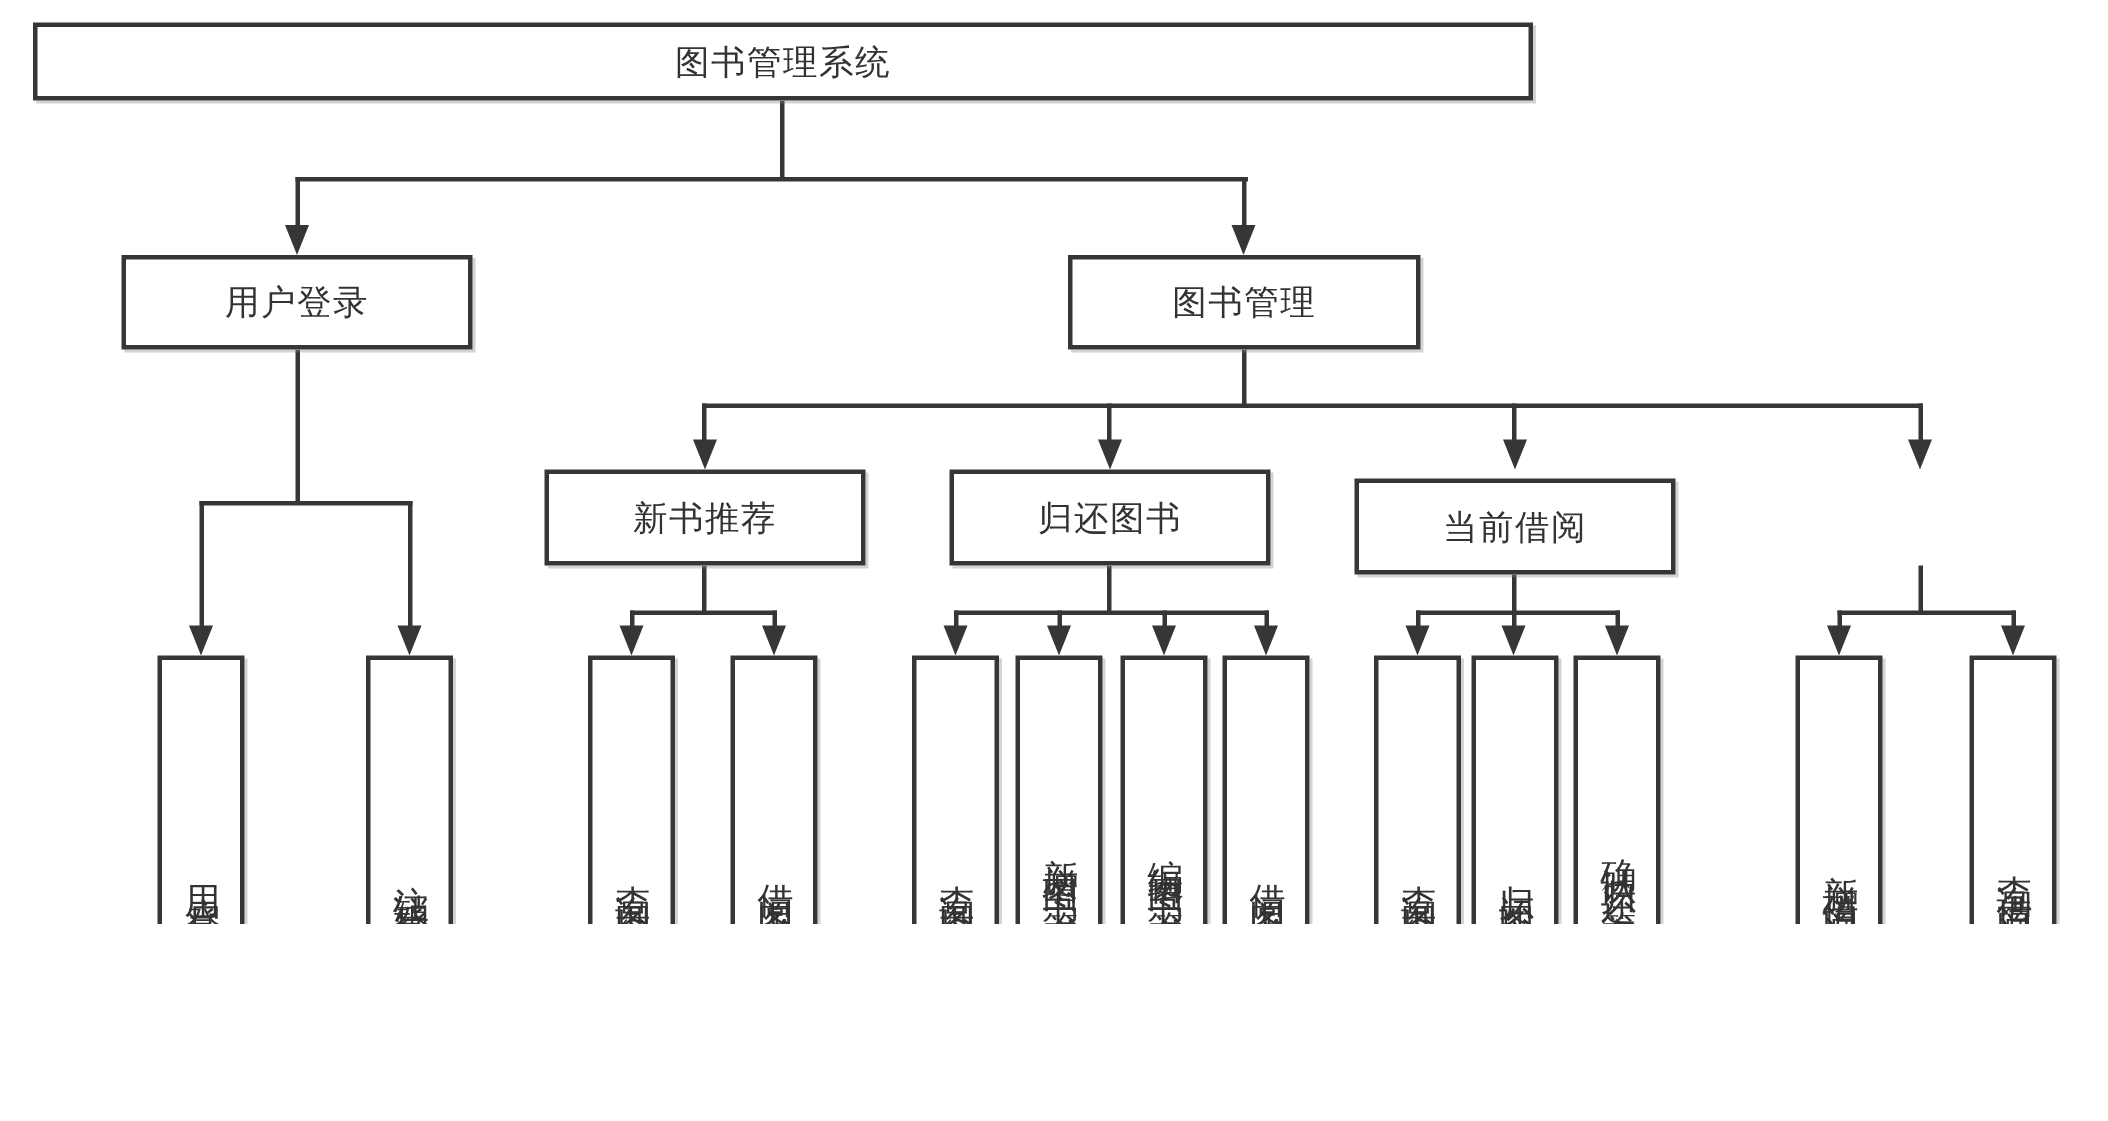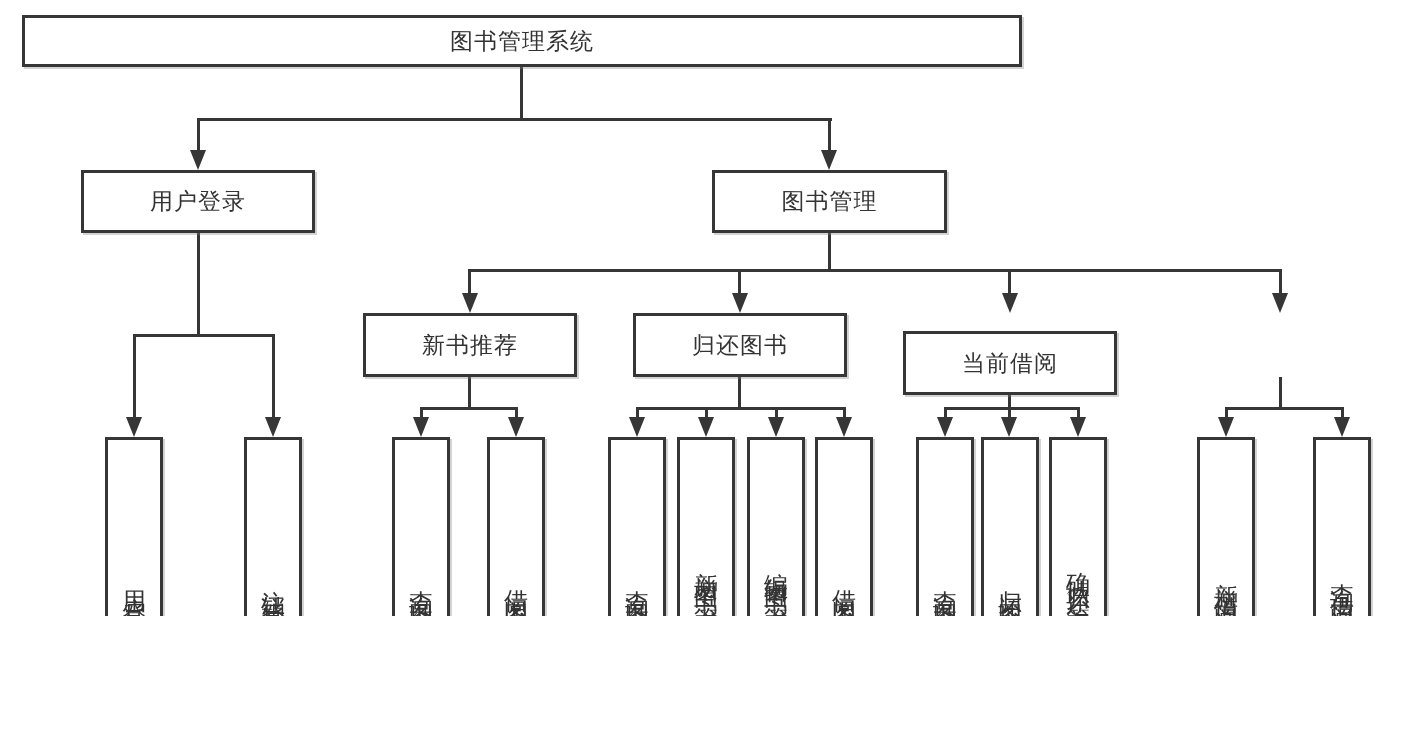--- a/index.html
+++ b/index.html
@@ -45,21 +45,21 @@
   <div class="box" style="left:712px;top:170px;width:235px;height:63px;text-align:right;">
     <span class="hlabel">图书管理</span>
   </div>
 
   <div class="box" style="left:363px;top:313px;width:214px;height:64px;">
     <span class="hlabel">新书推荐</span>
   </div>
   <div class="box" style="left:633px;top:313px;width:214px;height:64px;">
     <span class="hlabel">归还图书</span>
   </div>
-  <div class="box" style="left:903px;top:331px;width:214px;height:64px;text-align:center;">
+  <div class="box" style="left:903px;top:319px;width:214px;height:64px;text-align:center;">
     <span class="hlabel">当前借阅</span>
   </div>
 
   <div class="box" style="left:105px;top:437px;width:58px;height:295px;">
     <span class="vlabel">用户登录</span>
   </div>
   <div class="box" style="left:244px;top:437px;width:58px;height:295px;">
     <span class="vlabel">注销登录</span>
   </div>
 

